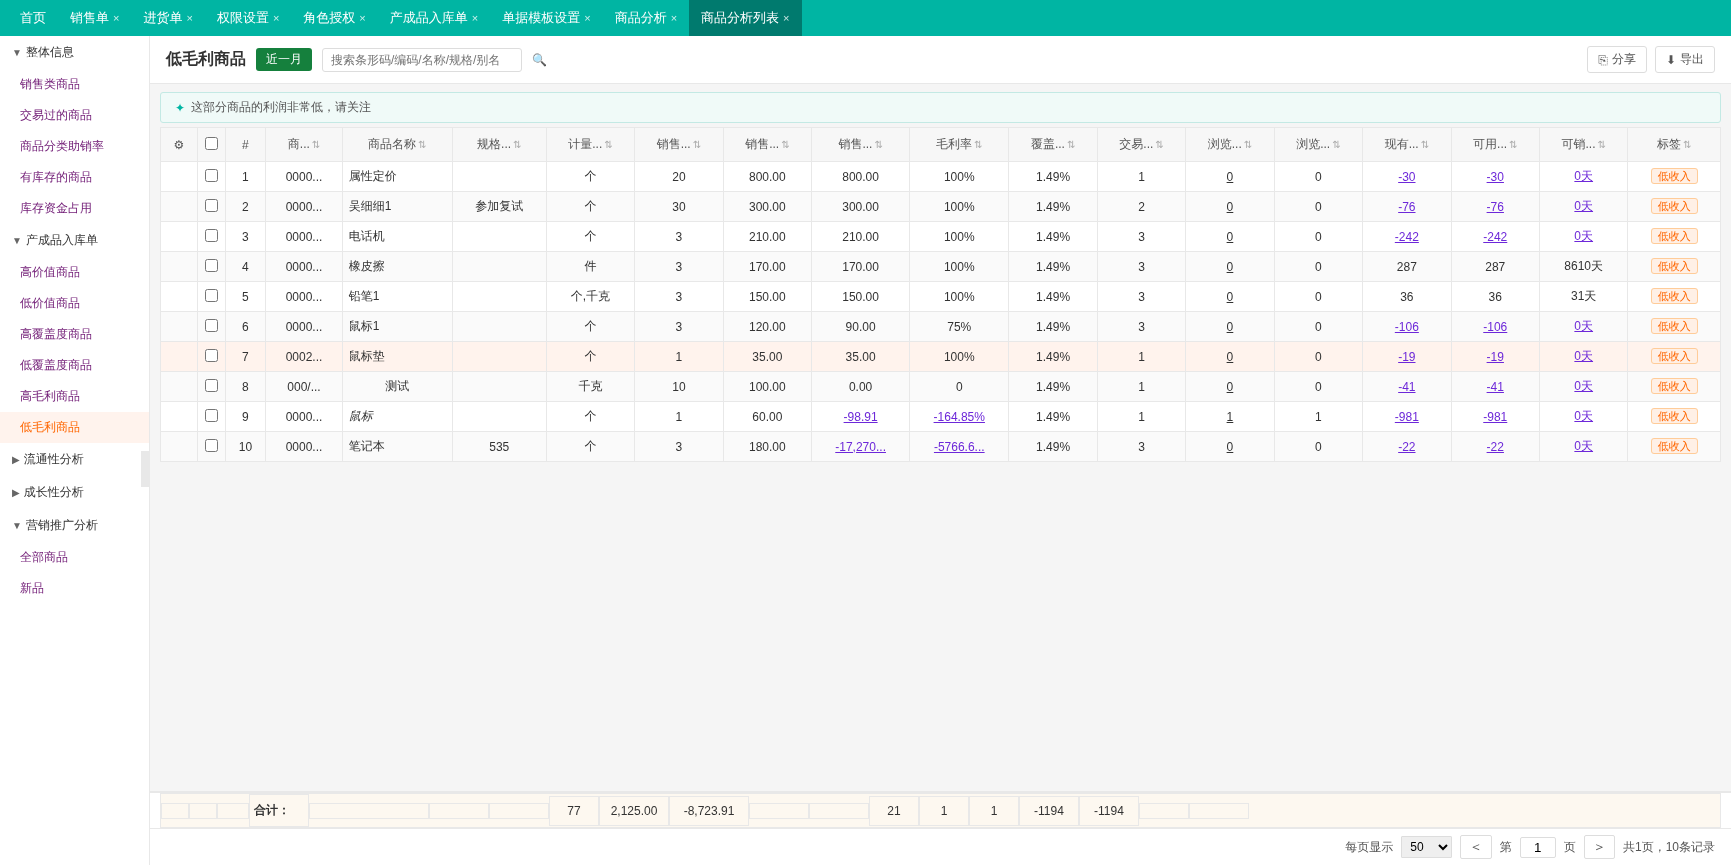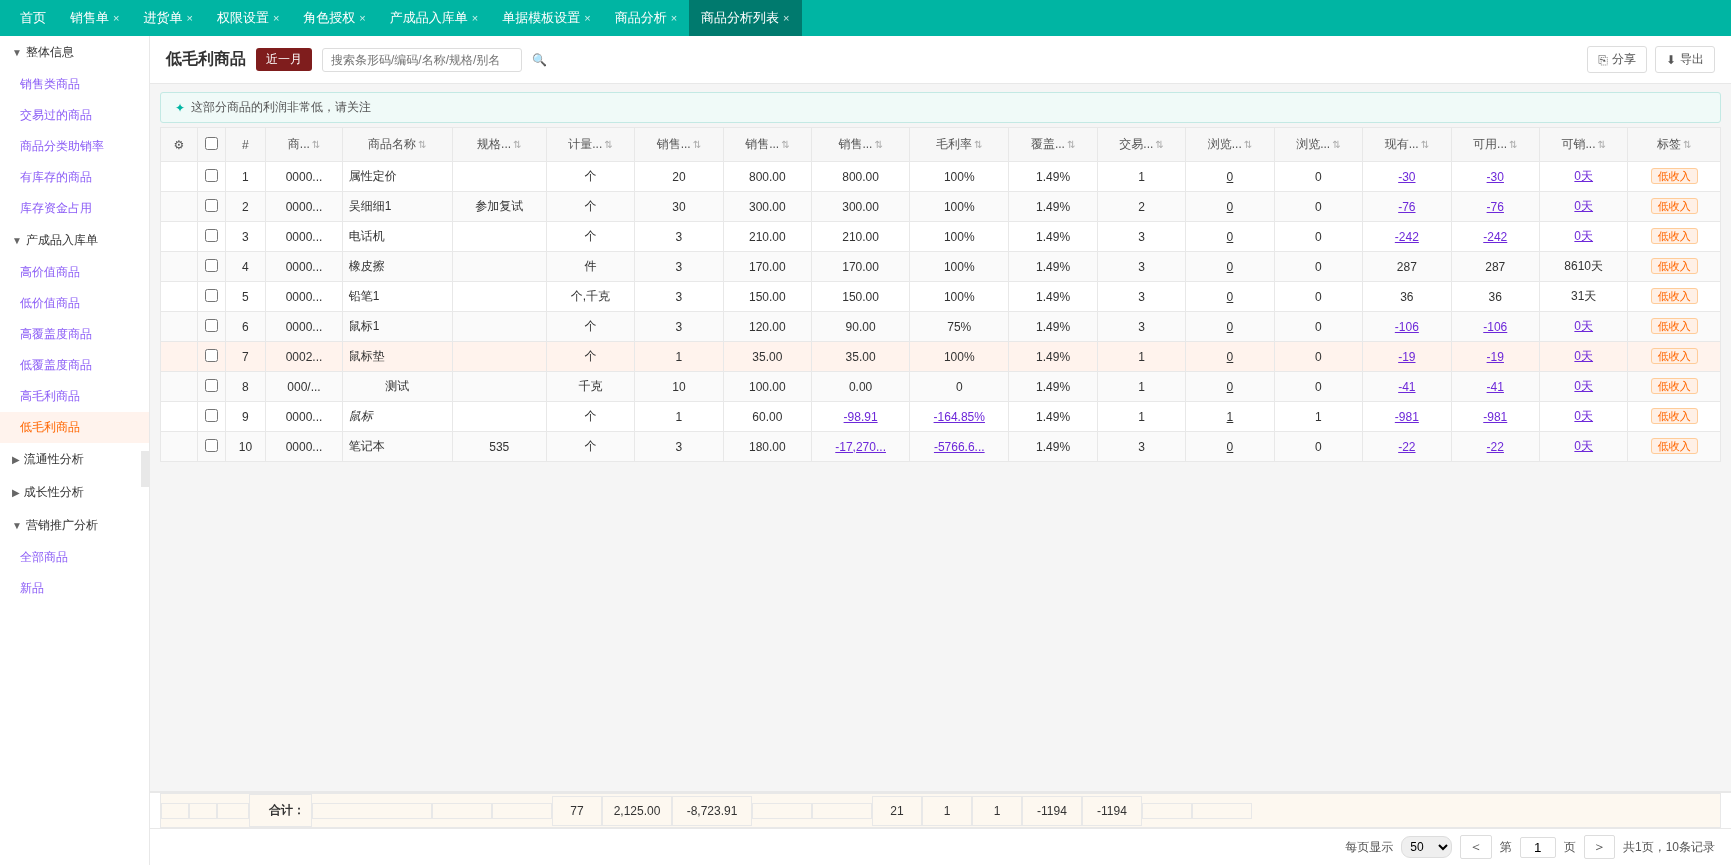--- a/index.html
+++ b/index.html
@@ -42,21 +42,21 @@
       color: #333;
       font-size: 12px;
       cursor: pointer;
       display: flex;
       align-items: center;
       gap: 4px;
     }
     .sidebar-section-header .arrow { font-size: 10px; color: #666; }
     .sidebar-item {
       padding: 7px 16px 7px 20px;
-      color: #8b5cf6;
+      color: #701a75;
       cursor: pointer;
       font-size: 12px;
     }
     .sidebar-item.active { background: #fff3ed; color: #ff6600; }
 
     
     .content-area {
       flex: 1;
       display: flex;
       flex-direction: column;
@@ -68,21 +68,21 @@
     .page-header {
       background: #fff;
       padding: 10px 16px;
       display: flex;
       align-items: center;
       gap: 10px;
       border-bottom: 1px solid #e8e8e8;
     }
     .page-title { font-size: 16px; font-weight: bold; color: #333; }
     .date-btn {
-      background: #7f1d1d;
+      background: #15803d;
       color: #fff;
       border: none;
       padding: 3px 10px;
       border-radius: 3px;
       cursor: pointer;
       font-size: 12px;
     }
     .search-box {
       border: 1px solid #ddd;
       border-radius: 3px;
@@ -198,21 +198,21 @@
       padding: 6px 16px;
       background: #fff;
       border-top: 1px solid #e8e8e8;
       gap: 8px;
       font-size: 12px;
       color: #555;
     }
     .pagination-bar select {
       padding: 2px 4px;
       border: 1px solid #ddd;
-      border-radius: 9px;
+      border-radius: 1px;
       font-size: 12px;
     }
     .pagination-btn {
       border: 1px solid #ddd;
       background: #fff;
       padding: 2px 8px;
       cursor: pointer;
       border-radius: 2px;
       color: #555;
     }
@@ -599,21 +599,21 @@
       </table>
     </div>
 
     <div class="table-footer">
       <table style="width:100%;">
         <tbody>
             <tr class="footer-row">
           <td style="width:28px;"></td>
           <td style="width:28px;"></td>
           <td style="width:32px;"></td>
-          <td style="min-width:60px; text-align:left; padding-left:19px; font-weight:bold;">合计：</td>
+          <td style="min-width:60px; text-align:left; padding-left:4px; font-weight:bold;">合计：</td>
           <td style="min-width:120px;"></td>
           <td style="min-width:60px;"></td>
           <td style="min-width:60px;"></td>
           <td style="min-width:50px;">77</td>
           <td style="min-width:70px;">2,125.00</td>
           <td style="min-width:80px;">-8,723.91</td>
           <td style="min-width:60px;"></td>
           <td style="min-width:60px;"></td>
           <td style="min-width:50px;">21</td>
           <td style="min-width:50px;">1</td>

